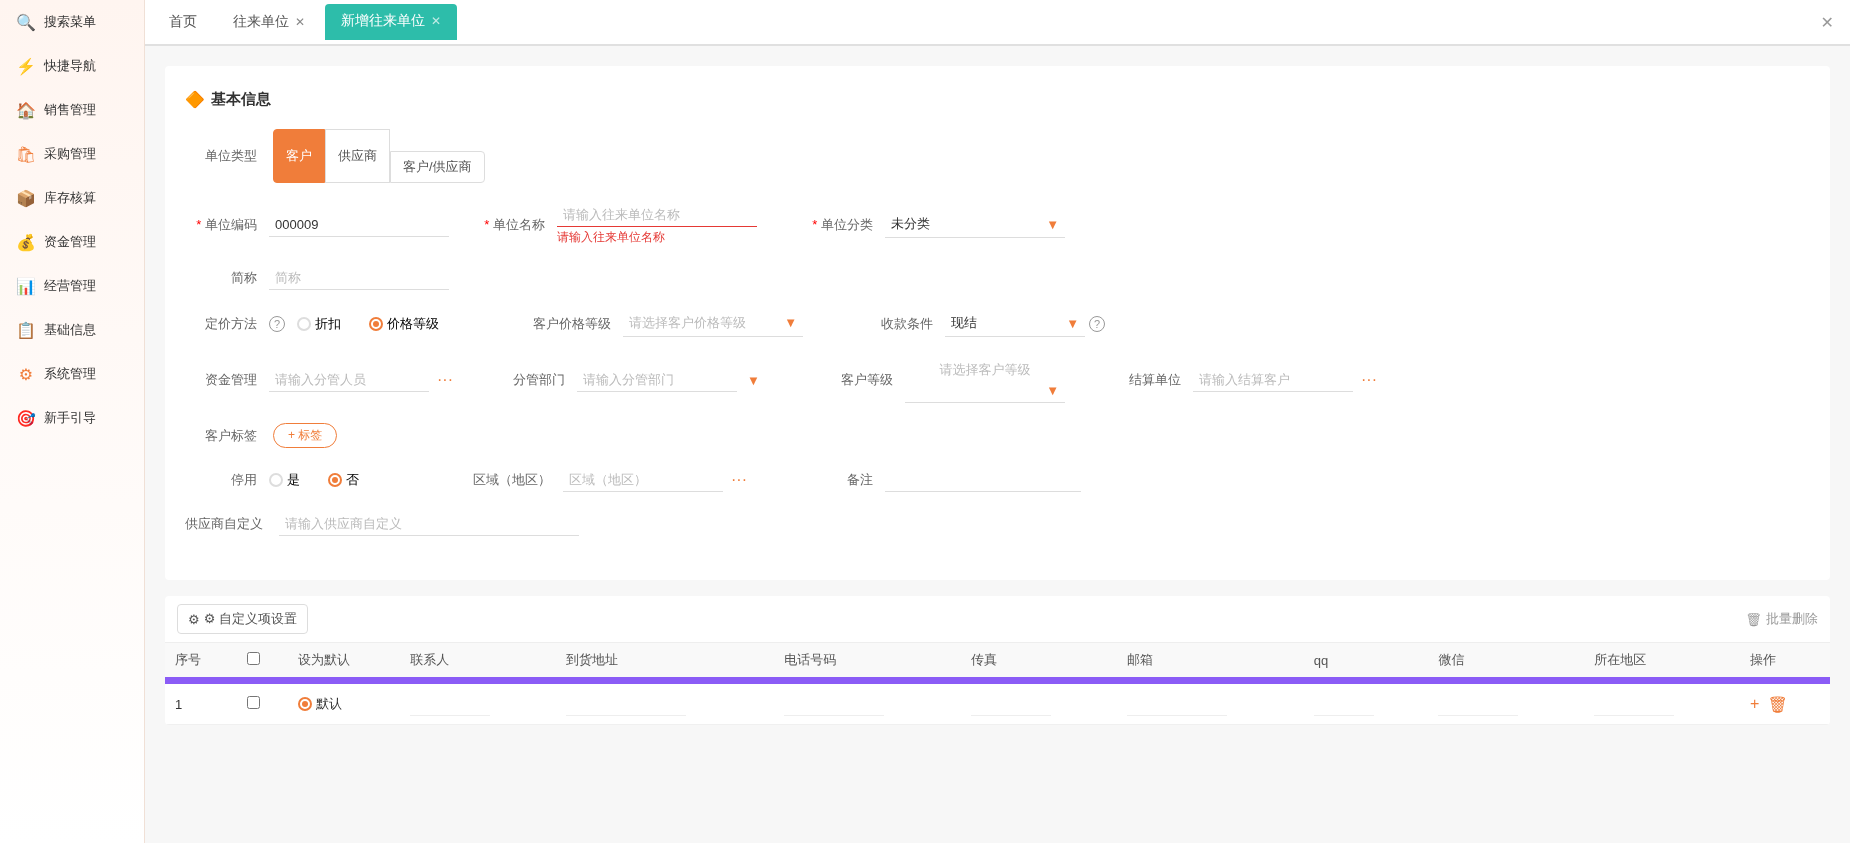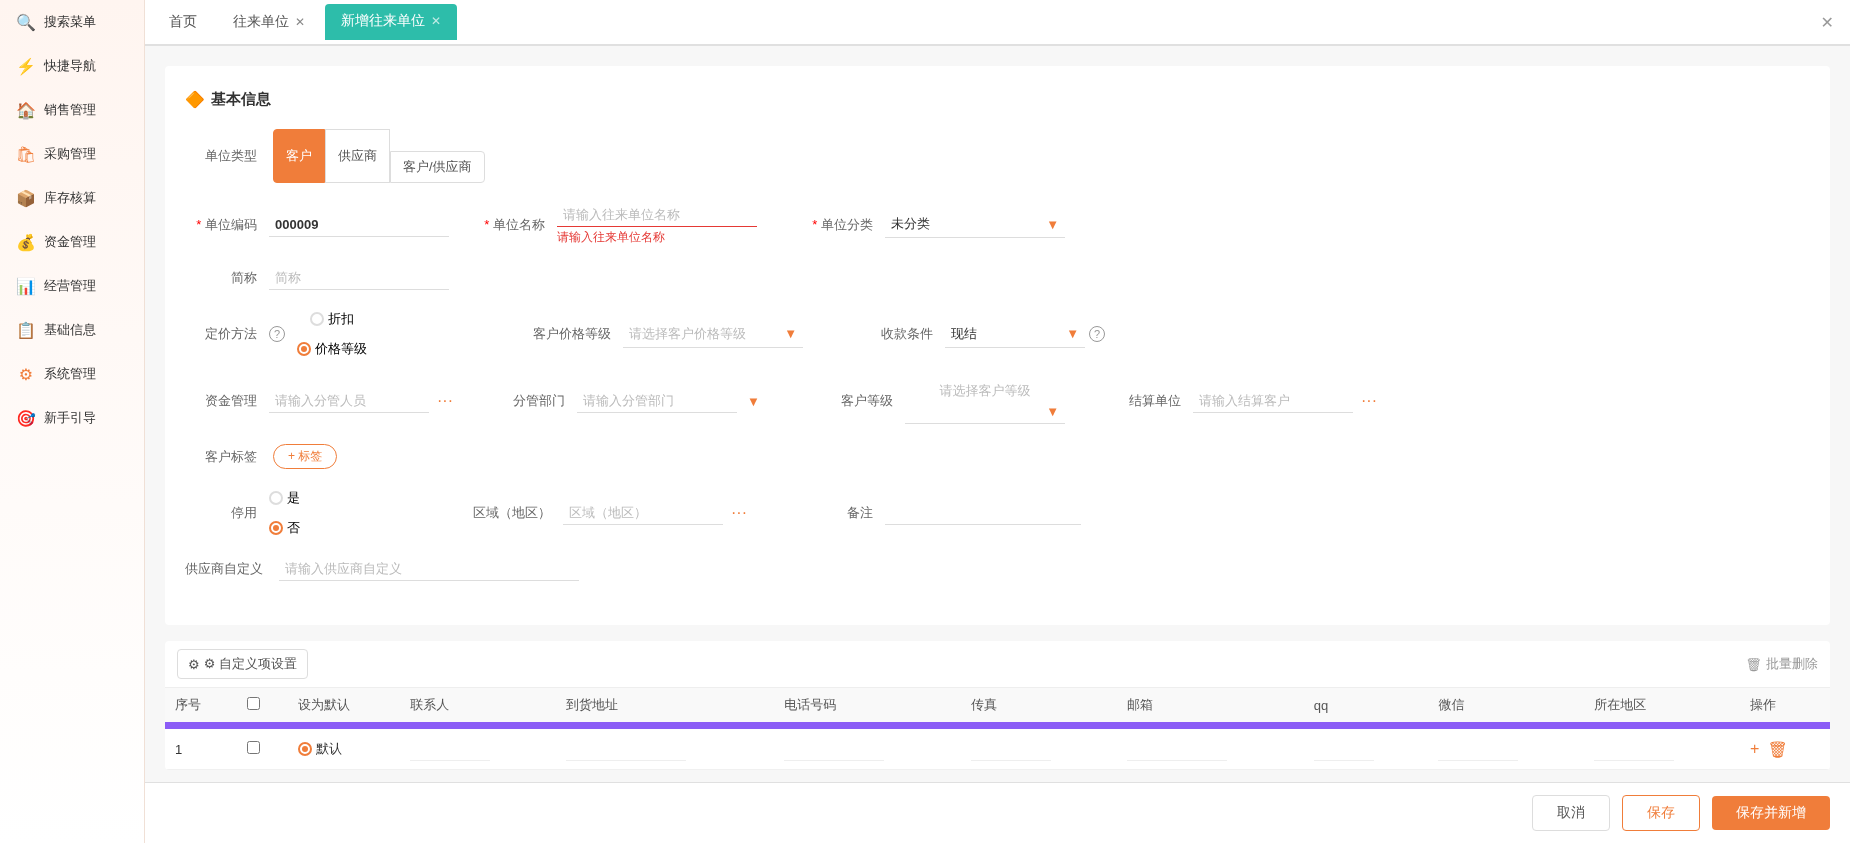--- a/index.html
+++ b/index.html
@@ -171,21 +171,21 @@
       display: flex;
       align-items: center;
       cursor: pointer;
       min-width: 140px;
       color: #333;
       gap: 4px;
     }
     .select-box .arrow { color: #f07d3a; margin-left: auto; }
 
     
-    .radio-group { display: flex; align-items: center; gap: 12px; flex-direction: column; }
+    .radio-group { display: flex; align-items: center; gap: 28px; }
     .radio-item { display: flex; align-items: center; gap: 4px; cursor: pointer; }
     .radio-circle {
       width: 14px; height: 14px;
       border-radius: 50%;
       border: 2px solid #ddd;
       display: flex; align-items: center; justify-content: center;
     }
     .radio-circle.checked { border-color: #f07d3a; }
     .radio-circle.checked::after {
       content: '';
@@ -397,21 +397,21 @@
         <div class="type-btn-group">
           <button class="type-btn active">客户</button>
           <button class="type-btn">供应商</button>
           <button class="type-btn">客户/供应商</button>
         </div>
       </div>
 
       <div class="form-row">
         <div class="form-group" style="flex:0 0 auto; min-width: 280px;">
           <span class="form-label required">单位编码</span>
-          <input type="text" value="000009" style="max-width: 180px; font-weight: bold;">
+          <input type="text" value="000009" style="max-width: 180px;">
         </div>
         <div class="form-group" style="flex:0 0 auto; min-width: 320px;">
           <span class="form-label required">单位名称</span>
           <div style="display:flex; flex-direction:column; width:200px;">
             <input type="text" class="input-error" placeholder="请输入往来单位名称" style="">
             <span class="error-msg">请输入往来单位名称</span>
           </div>
         </div>
         <div class="form-group" style="flex:0 0 auto; min-width: 280px;">
           <span class="form-label required">单位分类</span>
@@ -575,18 +575,13 @@
                 <span class="col-action-btn">+</span>
                 <span class="col-action-btn">🗑</span>
               </div>
             </td>
           </tr>
         </tbody>
       </table>
     </div>
   </div>
 
-  <div class="footer">
-    <button class="btn-cancel">取消</button>
-    <button class="btn-save">保存</button>
-    <button class="btn-save-new">保存并新增</button>
-  </div>
 </div>
 
 </body></html>

